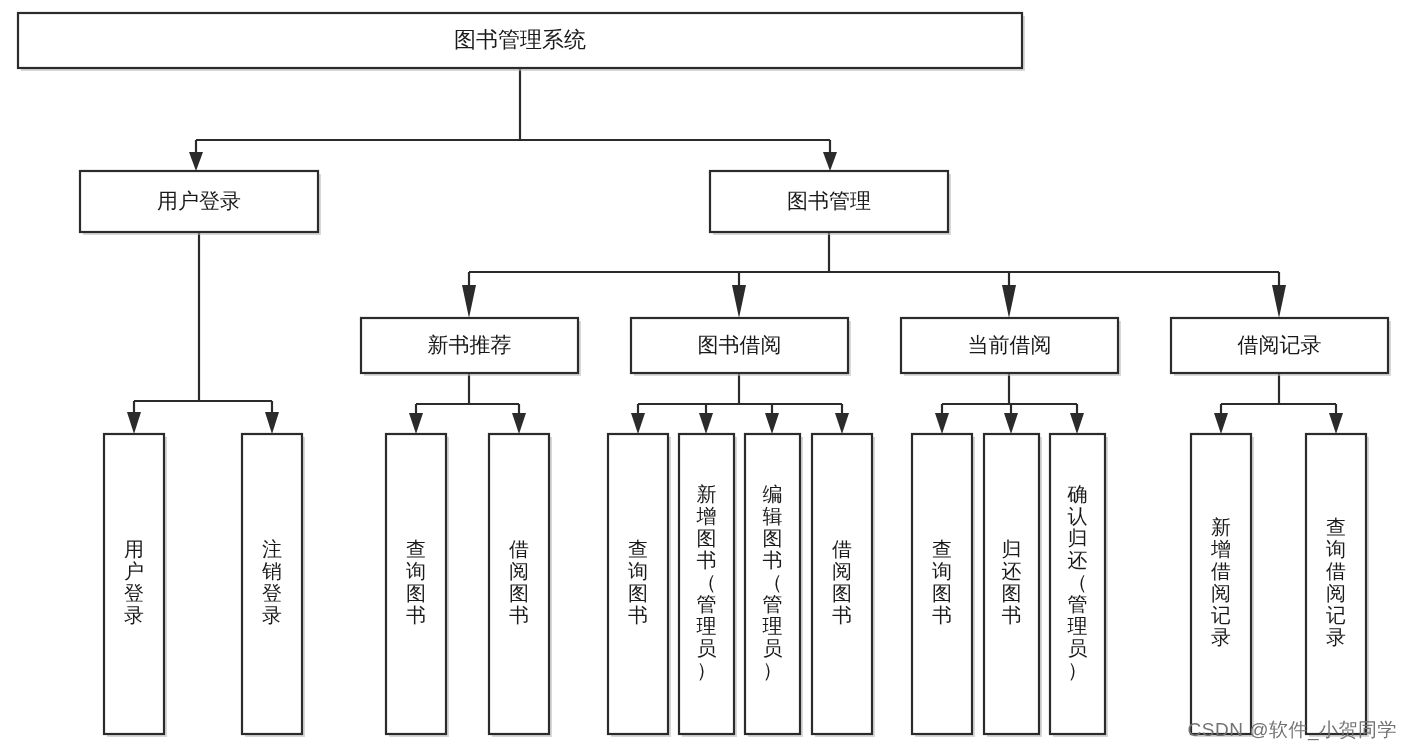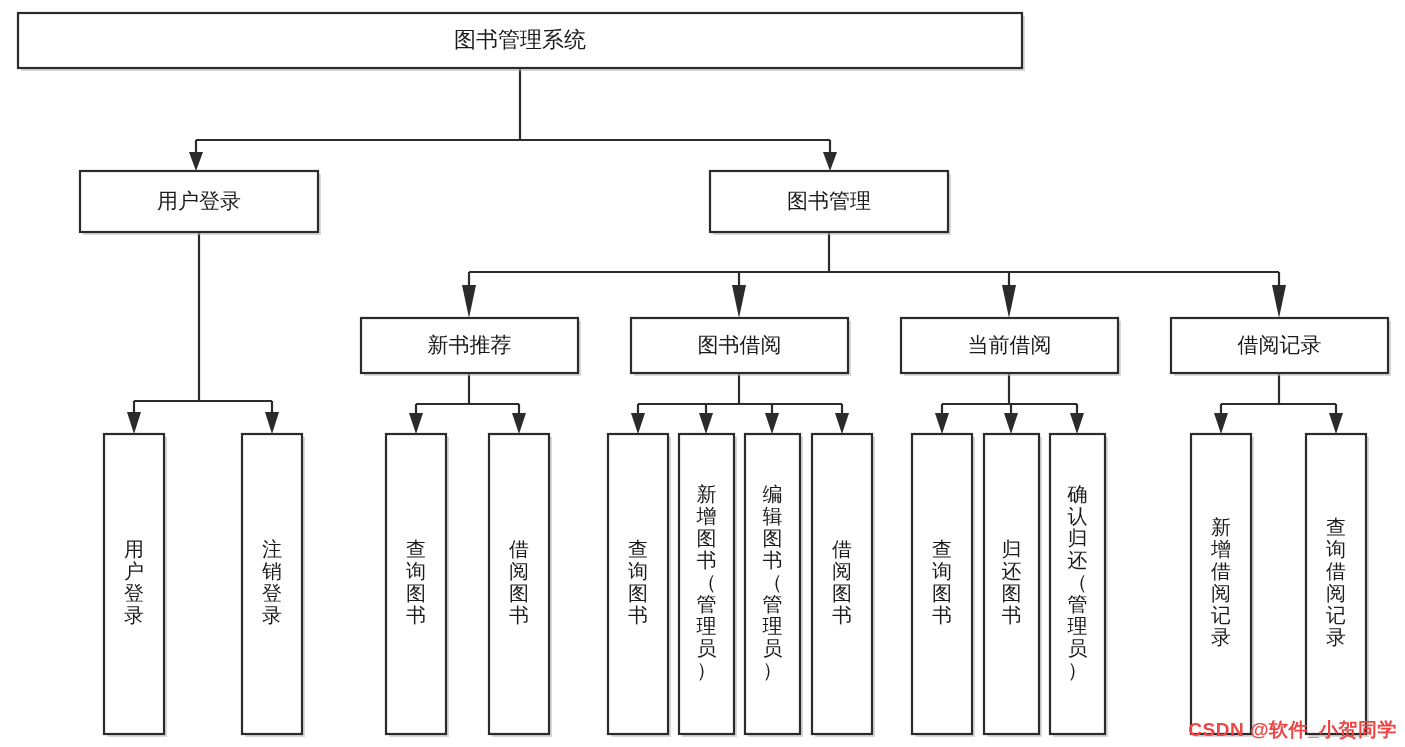--- a/index.html
+++ b/index.html
@@ -52,25 +52,24 @@
   .arrow-head {
     fill: #2b2b2b;
     stroke: none;
   }
   .watermark {
     position: absolute;
     right: 8px;
     bottom: 4px;
     font-family: "Liberation Sans", "DejaVu Sans", sans-serif;
     font-size: 19px;
-    color: #ef4444;
+    color: #737373;
     letter-spacing: 0.5px;
     white-space: nowrap;
     user-select: none;
-    font-weight: bold;
   }
 </style>
 </head>
 <body>
 
 <svg id="diagram" viewBox="0 0 1405 747" xmlns="http://www.w3.org/2000/svg">
 
   <defs>
     <marker id="arrow" viewBox="0 0 12 14" refX="6" refY="13" markerWidth="12" markerHeight="14" orient="auto-start-reverse" markerUnits="userSpaceOnUse">
       <path d="M 1 0 L 11 0 L 6 14 Z" class="arrow-head"></path>

